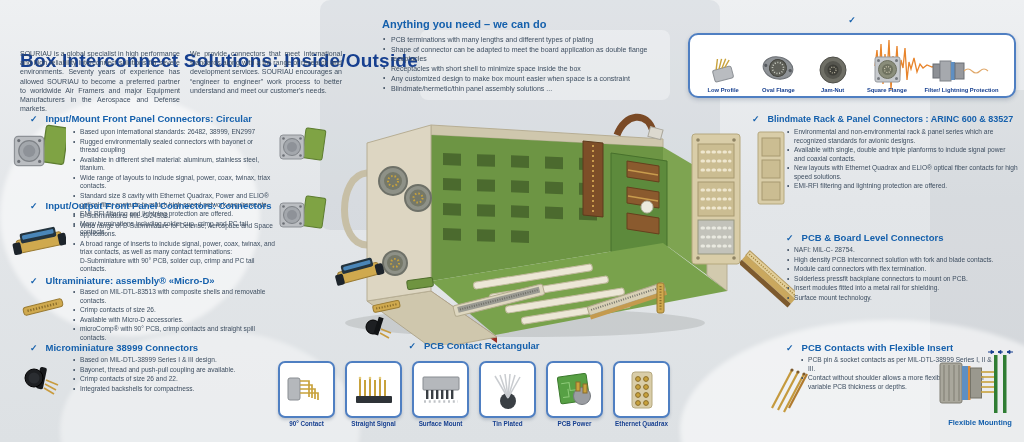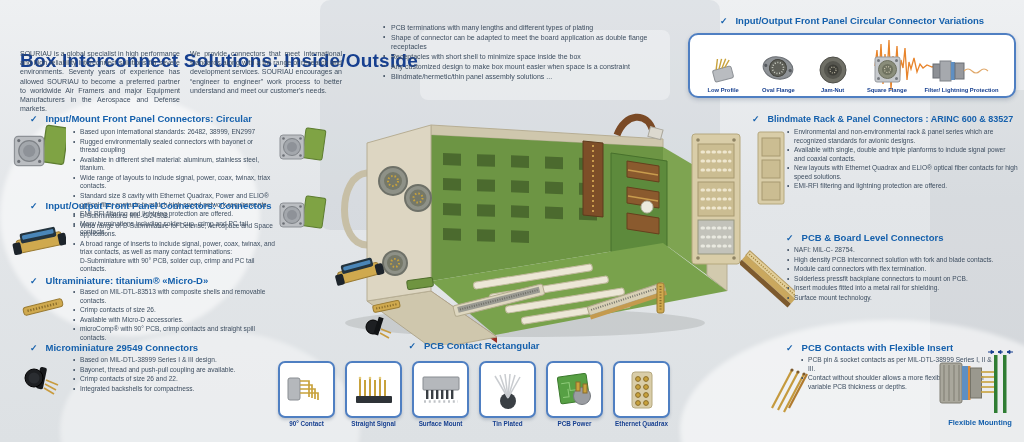--- a/index.html
+++ b/index.html
@@ -171,32 +171,34 @@
   </g>
   <rect x="382" y="188" width="7" height="30" rx="2" fill="#cfa94e" stroke="#9a7b33"></rect>
   <line x1="385.5" y1="191" x2="385.5" y2="215" stroke="#8a6d2c" stroke-width="2" stroke-dasharray="1.2,1.6"></line>
 </svg>
 
 <h1 class="layer title">Box Interconnect Solutions: Inside/Outside</h1>
 <p class="layer intro i1">SOURIAU is a global specialist in high performance and high reliability interconnect solutions for severe environments. Seventy years of experience has allowed SOURIAU to become a preferred partner to worldwide Air Framers and major Equipment Manufacturers in the Aerospace and Defense markets.</p>
 <p class="layer intro i2">We provide connectors that meet international standards along with a full range of research and development services. SOURIAU encourages an “engineer to engineer” work process to better understand and meet our customer's needs.</p>
 
 <div class="layer anything" style="left:382px;top:18px;width:302px;">
+  <div class="sec-h big-h">
+      <h2>Anything you need – we can do</h2>
+    </div>
   <ul class="bl" style="margin-top:5px;">
     <li class="b" data-bullet="•">PCB terminations with many lengths and different types of plating</li>
     <li class="b" data-bullet="•">Shape of connector can be adapted to meet the board application as double flange receptacles</li>
     <li class="b" data-bullet="•">Receptacles with short shell to minimize space inside the box</li>
     <li class="b" data-bullet="•">Any customized design to make box mount easier when space is a constraint</li>
     <li class="b" data-bullet="•">Blindmate/hermetic/thin panel assembly solutions ...</li>
   </ul>
 </div>
 
 <div class="layer sec-h" style="left:688px;top:15px;width:328px;justify-content:center;">
   <span class="chk">✓</span>
-  <h2>Input/Output Front Panel Circular Connector Variations</h2>
 </div>
 <div class="layer varbox">
   <svg class="wave" width="62" height="56" viewBox="0 0 62 56">
     <polyline points="1,28 3,12 5,40 7,6 9,46 11,16 13,38 15,2 17,52 19,18 21,34 23,8 25,44 27,22 29,30 31,10 33,42 35,24 37,31 40,20 43,34 46,26 49,30 53,27 58,29 62,28" fill="none" stroke="#e8842b" stroke-width="1.3"></polyline>
   </svg>
   <div class="varfig" style="width:52px;">
     <svg width="34" height="34" viewBox="0 0 34 34">
       <g transform="rotate(-15 17 20)">
         <rect x="7" y="16" width="19" height="12" rx="2" fill="#b9bcc0" stroke="#8d9196"></rect>
         <line x1="11" y1="16" x2="15" y2="6" stroke="#c8a23c" stroke-width="1.4"></line>
@@ -292,38 +294,38 @@
 </svg>
 <ul class="layer bl" style="left:72px;top:212px;width:210px;">
   <li class="b" data-bullet="•">D-Subminiature: MIL-C-24308.</li>
   <li class="b" data-bullet="•">Wide range of D-Subminiature for Defense, Aerospace and Space applications.</li>
   <li class="b" data-bullet="•">A broad range of inserts to include signal, power, coax, twinax, and triax contacts, as well as many contact terminations:
 D-Subminiature with 90° PCB, solder cup, crimp and PC tail contacts.</li>
 </ul>
 
 <div class="layer sec-h" style="left:30px;top:275px;">
   <span class="chk">✓</span>
-  <h2>Ultraminiature: titanium® «Micro-D»</h2>
+  <h2>Ultraminiature: assembly® «Micro-D»</h2>
 </div>
 <svg class="layer" style="left:20px;top:294px;" width="46" height="26" viewBox="0 0 46 26">
   <g transform="rotate(-14 23 13)">
     <rect x="3" y="9" width="40" height="8" rx="3" fill="#cfa94e" stroke="#9a7b33"></rect>
     <line x1="7" y1="13" x2="39" y2="13" stroke="#8a6d2c" stroke-width="2.5" stroke-dasharray="1.3,1.6"></line>
   </g>
 </svg>
 <ul class="layer bl" style="left:72px;top:288px;width:210px;">
   <li class="b" data-bullet="•">Based on MIL-DTL-83513 with composite shells and removable contacts.</li>
   <li class="b" data-bullet="•">Crimp contacts of size 26.</li>
   <li class="b" data-bullet="•">Available with Micro-D accessories.</li>
   <li class="b" data-bullet="•">microComp® with 90° PCB, crimp contacts and straight spill contacts.</li>
 </ul>
 
 <div class="layer sec-h" style="left:30px;top:342px;">
   <span class="chk">✓</span>
-  <h2>Microminiature 29549 Connectors</h2>
+  <h2>Microminiature 38999 Connectors</h2>
 </div>
 <svg class="layer" style="left:20px;top:360px;" width="44" height="38" viewBox="0 0 44 38">
   <rect x="18" y="7" width="7" height="22" rx="2" fill="#16181b" transform="rotate(12 21 18)"></rect>
   <circle cx="14" cy="18" r="9" fill="#1d1f22" stroke="#000"></circle>
   <circle cx="14" cy="18" r="5.5" fill="#2a2d31"></circle>
   <line x1="26" y1="20" x2="38" y2="25" stroke="#c89b3e" stroke-width="1.6"></line>
   <line x1="25" y1="24" x2="36" y2="30" stroke="#c89b3e" stroke-width="1.6"></line>
   <line x1="24" y1="28" x2="34" y2="34" stroke="#c89b3e" stroke-width="1.6"></line>
 </svg>
 <ul class="layer bl" style="left:72px;top:356px;width:210px;">

